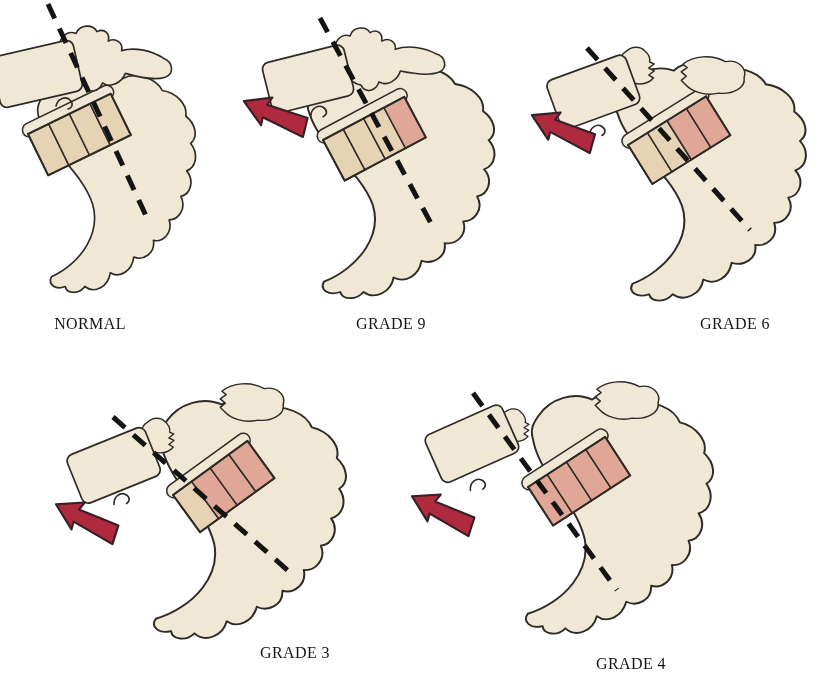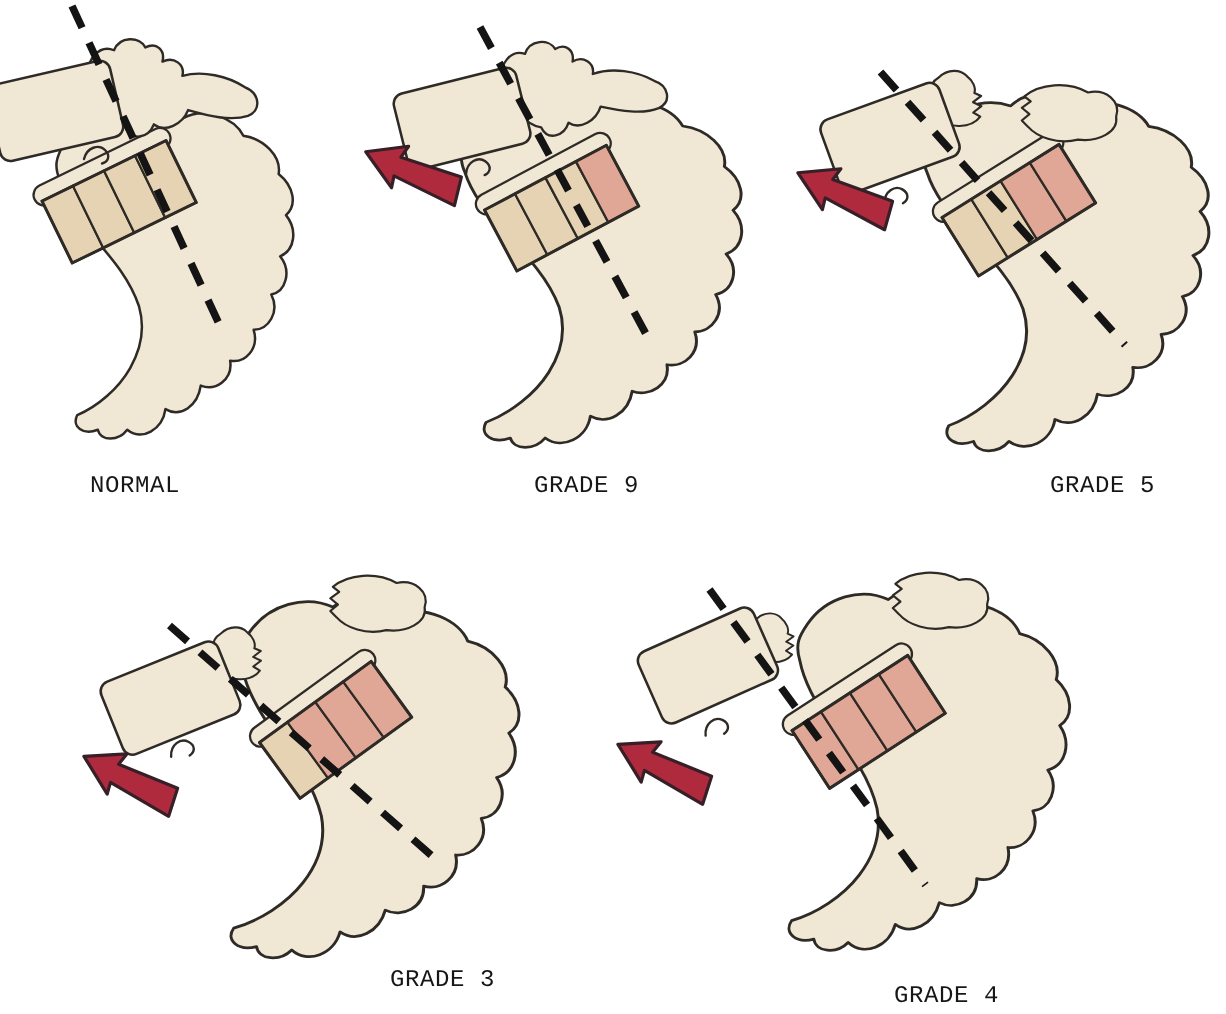--- a/index.html
+++ b/index.html
@@ -1,18 +1,18 @@
 <!DOCTYPE html>
 <html style="--page-bg: #ffffff; --bone: #f0e7d5; --bone-outline: #2e2a26; --disc-normal: #e5d3b3; --disc-slipped: #e1a796; --arrow-fill: #b02a3e; --arrow-outline: #371f27; --dashed-line: #141414; --label-text: #161616;"><head>
 <meta charset="utf-8">
 <style>
   html,body{margin:0;padding:0;background:#fff;}
   #stage{
     position:relative;width:817px;height:676px;background:var(--page-bg,#fff);
-    font-family:Liberation Mono, monospace;overflow:hidden;
+    font-family:Liberation Serif, serif;overflow:hidden;
   }
   .panel{position:absolute;}
   .panel svg{display:block;overflow:visible;}
   .bone{fill:var(--bone);stroke:var(--bone-outline);stroke-width:1.7;stroke-linejoin:round;}
   .bone-thin{fill:var(--bone);stroke:var(--bone-outline);stroke-width:1.5;stroke-linejoin:round;}
   .disc-seg{stroke:var(--bone-outline);stroke-width:1.5;}
   .disc-outline{fill:none;stroke:var(--bone-outline);stroke-width:2;stroke-linejoin:round;}
   .dash{stroke:var(--dashed-line);stroke-width:5;fill:none;stroke-dasharray:16 11;}
   .arrow{fill:var(--arrow-fill);stroke:var(--arrow-outline);stroke-width:2.4;stroke-linejoin:round;}
   .curl{fill:none;stroke:var(--bone-outline);stroke-width:1.6;stroke-linecap:round;}
@@ -164,17 +164,17 @@
       <use href="#frag" class="bone" transform="translate(200,14) scale(0.85)"></use>
       <use href="#vbody" class="bone" transform="translate(38,72) rotate(-24)"></use>
       <path class="curl" d="M0,10 C2,2 10,0 14,4 C18,8 16,12 12,13" transform="translate(82,116) rotate(-20)"></path>
       <use href="#slip-arrow" class="arrow" transform="translate(26,116) rotate(28 0 17) scale(0.88)"></use>
       <line class="dash" x1="88" y1="28" x2="232" y2="225"></line>
     </svg>
   </div>
 
   <div class="panel-label" style="left:35px;top:315px">NORMAL</div>
   <div class="panel-label" style="left:336px;top:315px">GRADE 9</div>
-  <div class="panel-label" style="left:680px;top:315px">GRADE 5</div>
+  <div class="panel-label" style="left:680px;top:315px">GRADE 6</div>
   <div class="panel-label" style="left:240px;top:644px">GRADE 3</div>
   <div class="panel-label" style="left:576px;top:655px">GRADE 4</div>
 
 </div>
 
 </body></html>

